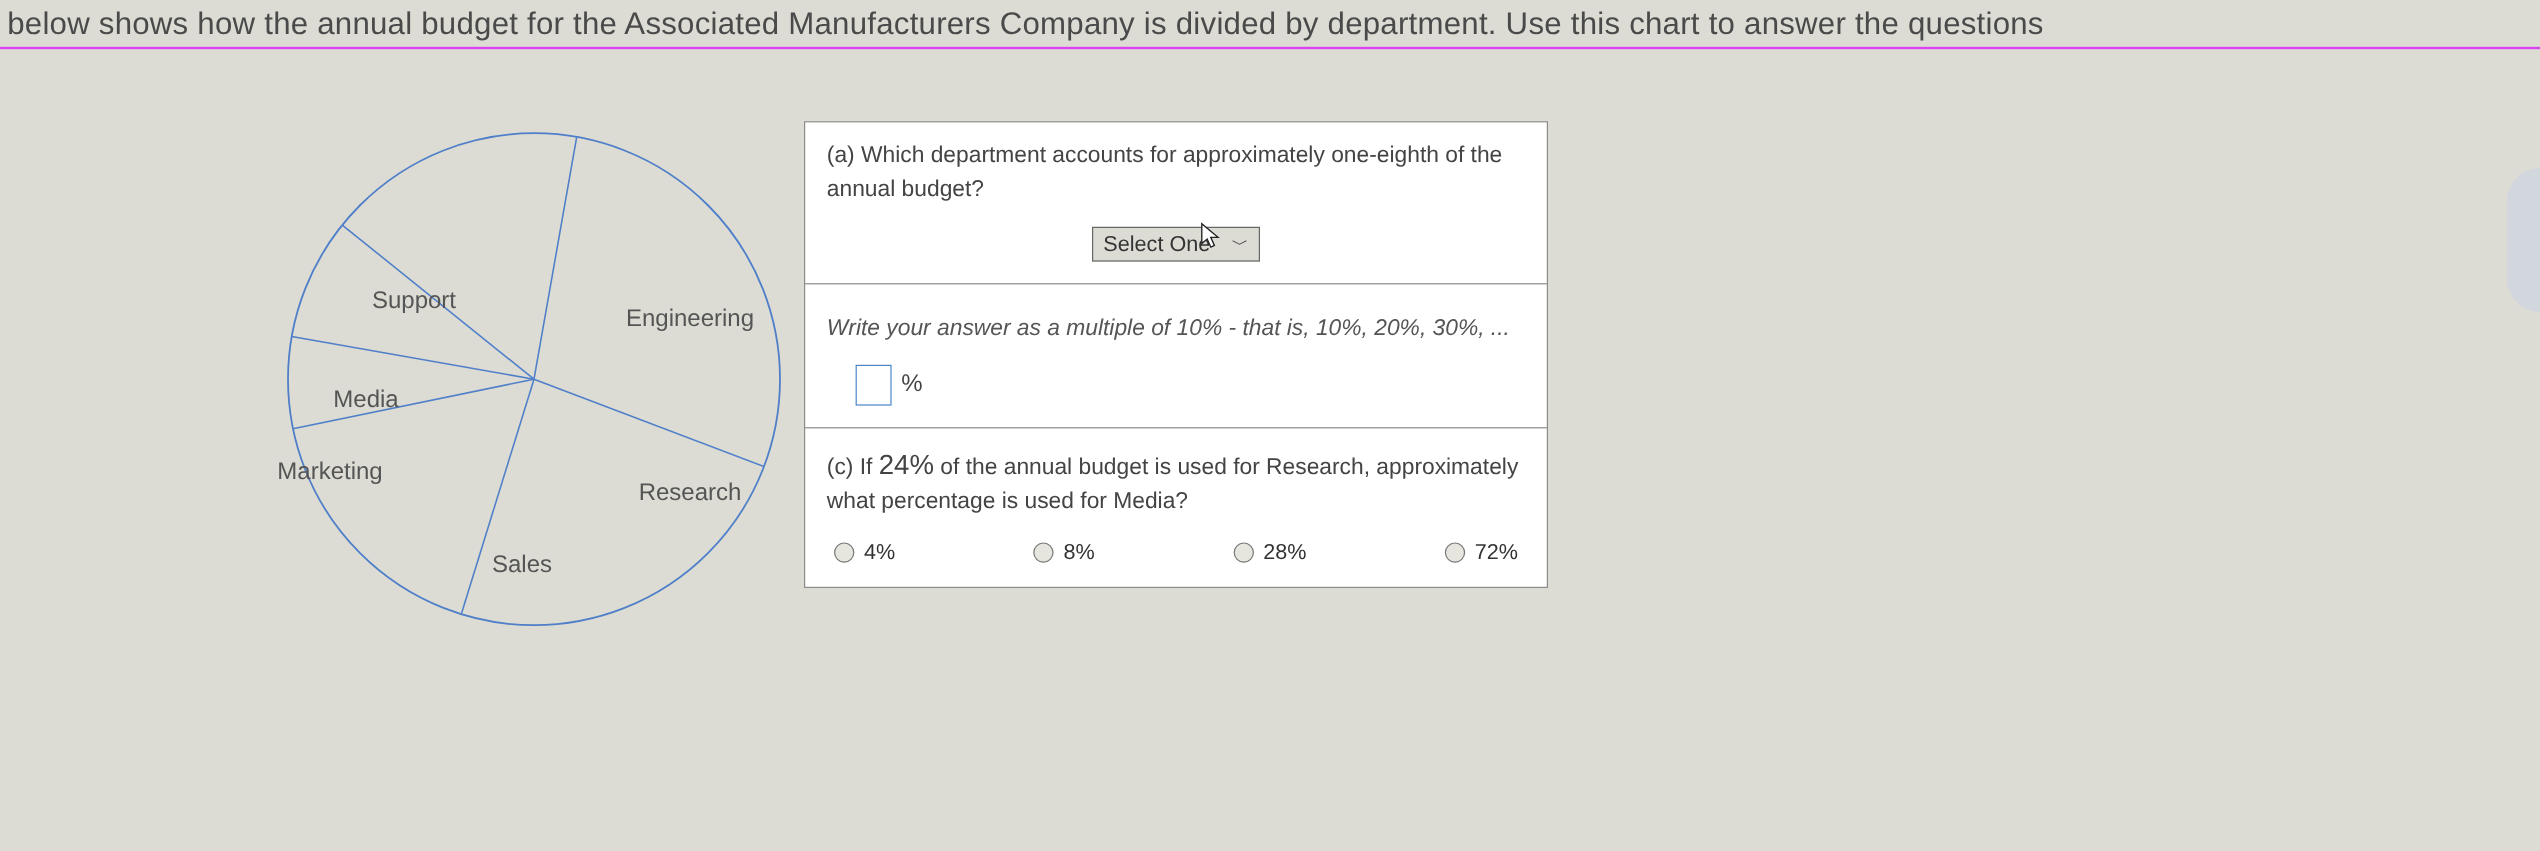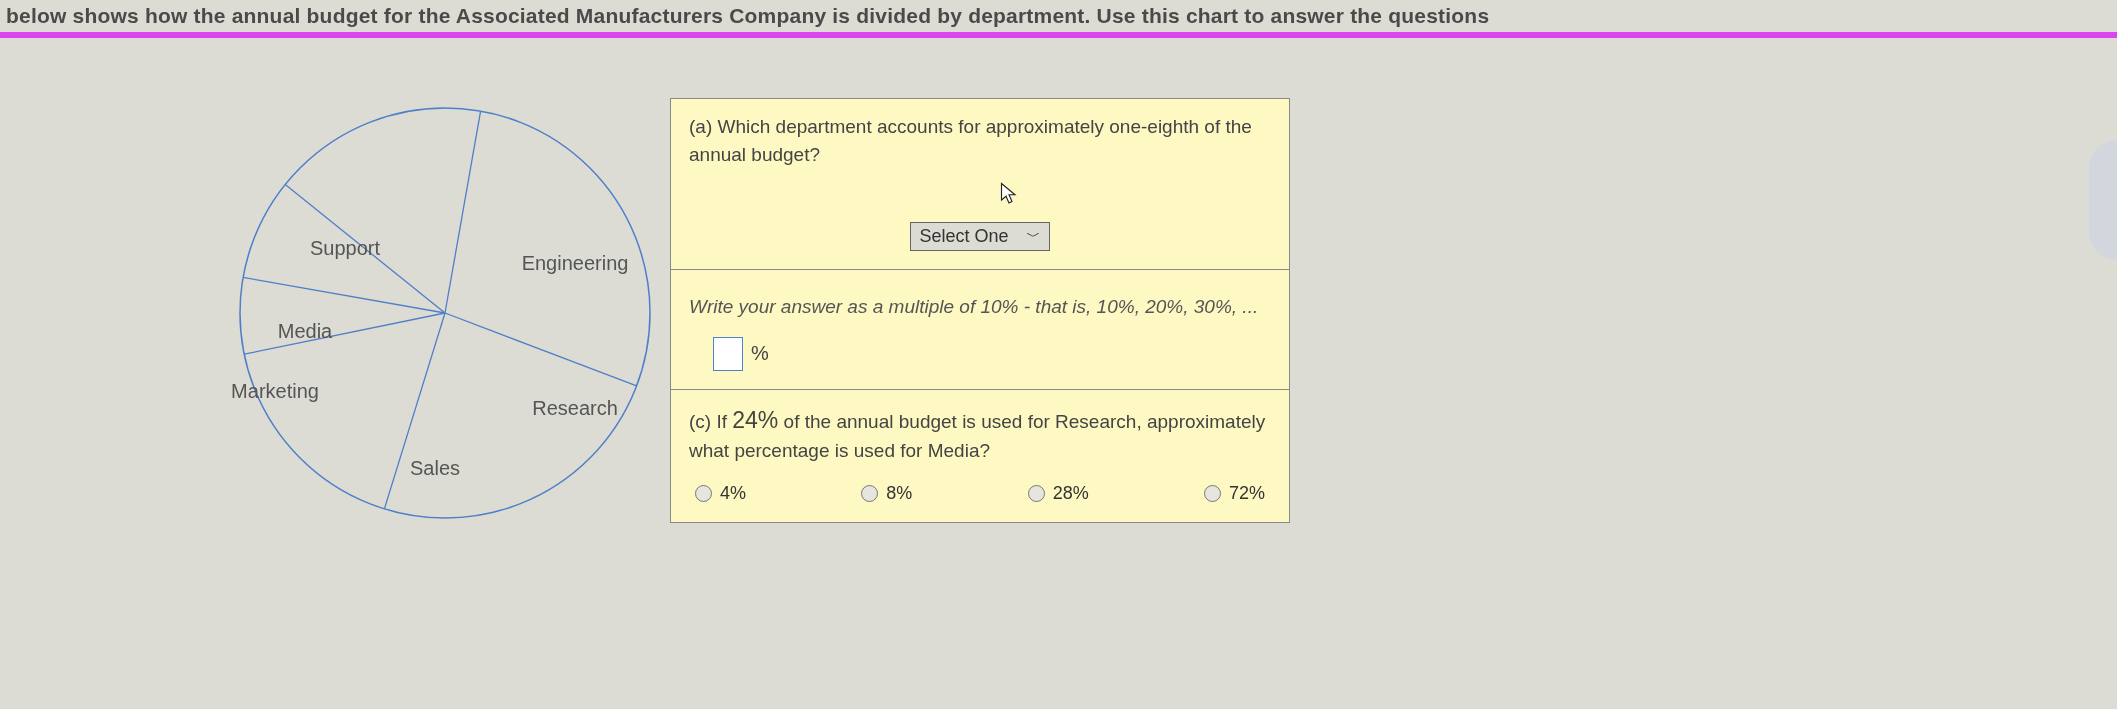--- a/index.html
+++ b/index.html
@@ -8,25 +8,25 @@
     background: #dcdcd5;
     color: #333;
     font-size: 18px;
     width: 2117px;
     height: 709px;
     overflow: hidden;
     position: relative;
   }
   .header-text {
     padding: 4px 6px;
-    font-size: 21px;
+    font-size: 26px;
     color: #4a4a4a;
-    font-weight: 700;
+    font-weight: 400;
     letter-spacing: 0.2px;
-    border-bottom: 6px solid #d946ef;
+    border-bottom: 2px solid #d946ef;
     width: 100%;
   }
   .main-row {
     display: flex;
     align-items: flex-start;
     padding-top: 60px;
   }
   .chart-cell {
     width: 660px;
     display: flex;
@@ -38,21 +38,21 @@
   .sector-label {
     position: absolute;
     color: #555;
     font-size: 20px;
     white-space: nowrap;
     transform: translate(-50%, -50%);
     pointer-events: none;
   }
   .questions {
     border: 1px solid #8a8a86;
-    background: #fef9c3;
+    background: #ffffff;
     width: 620px;
     margin-left: 10px;
   }
   .qrow {
     border-bottom: 1px solid #8a8a86;
     padding: 14px 18px 18px 18px;
   }
   .qrow:last-child { border-bottom: 0; }
   .prompt { color: #444; line-height: 1.45; font-size: 19px; }
   .prompt .bignum { font-size: 23px; }
@@ -61,21 +61,20 @@
   .select-box {
     display: inline-flex;
     align-items: center;
     border: 1px solid #666;
     padding: 3px 8px;
     background: #dcdcd5;
     font-size: 18px;
     color: #333;
     cursor: pointer;
     gap: 18px;
-    margin-top: 36px;
   }
   .chev { font-size: 14px; color: #333; }
   .cursor-icon {
     position: absolute;
     width: 18px;
     height: 24px;
     pointer-events: none;
   }
   .input-row { margin-top: 16px; display:flex; align-items:center; gap:8px; padding-left: 24px;}
   .num-input {

